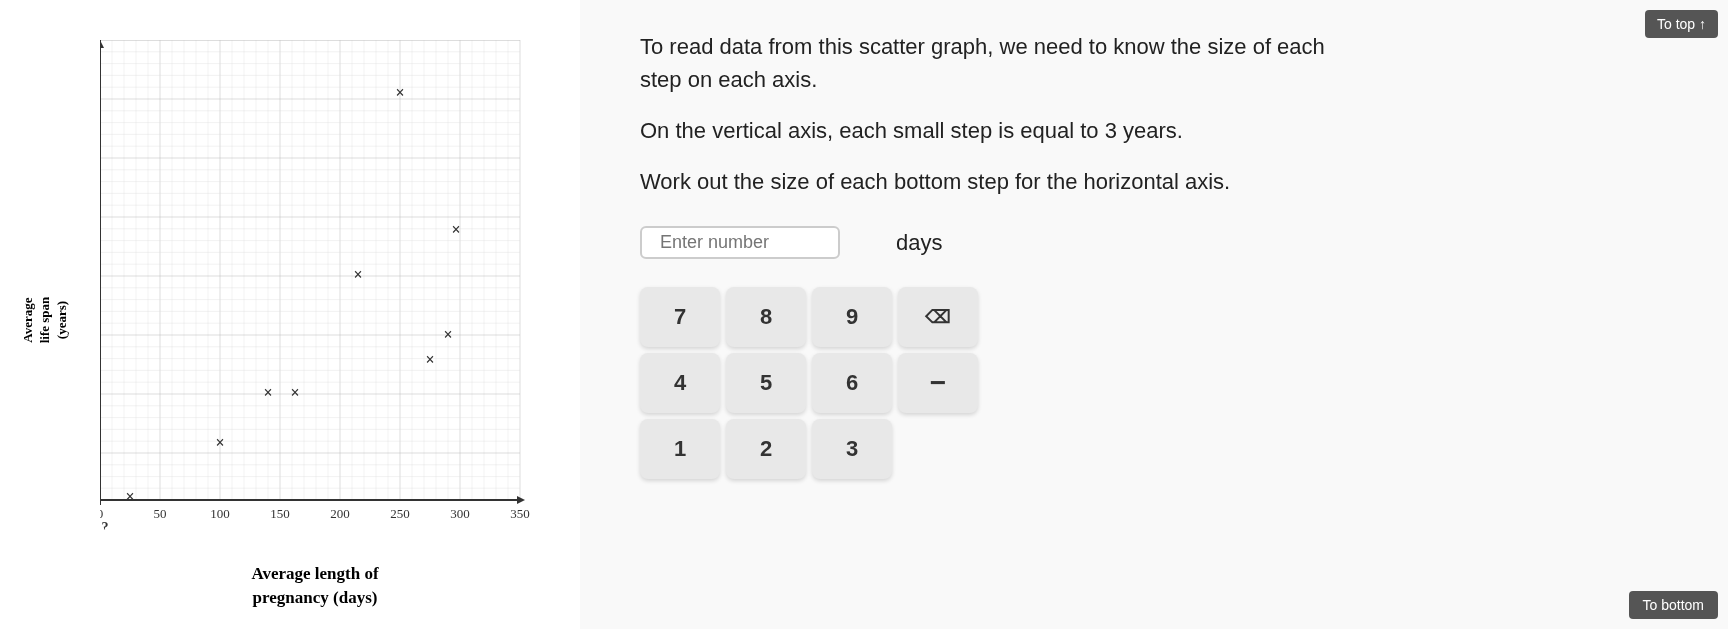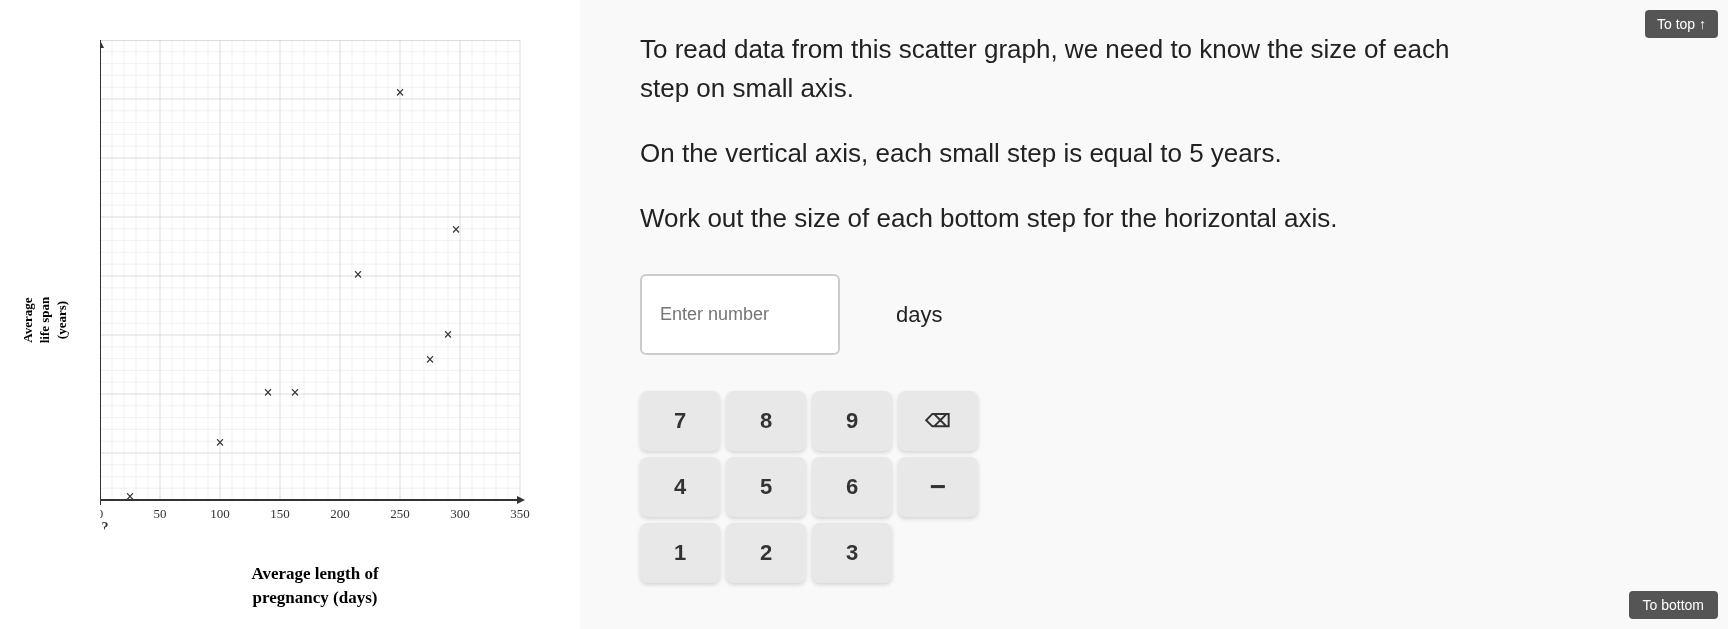--- a/index.html
+++ b/index.html
@@ -69,43 +69,43 @@
       width: 430px;
     }
 
     .right-panel {
       flex: 1;
       height: 100%;
       background: #f9f9f9;
       padding: 30px 40px 20px 60px;
       display: flex;
       flex-direction: column;
-      gap: 26px;
+      gap: 18px;
       position: relative;
     }
 
     .instruction-text {
-      font-size: 26px;
+      font-size: 22px;
       line-height: 1.5;
       color: #222;
       font-family: Arial, sans-serif;
       font-weight: normal;
     }
 
     .answer-row {
       display: flex;
       align-items: center;
       gap: 16px;
       margin-top: 10px;
     }
 
     .answer-input {
       border: 2px solid #ccc;
       border-radius: 6px;
-      padding: 28px 18px;
+      padding: 4px 18px;
       font-size: 18px;
       color: #999;
       width: 200px;
       background: #fff;
       outline: none;
     }
 
     .days-label {
       font-size: 22px;
       color: #222;
@@ -316,24 +316,24 @@
 </div>
 
 <div class="right-panel">
 
   <button class="to-top-btn">
     <span>To top ↑</span>
   </button>
 
   <p class="instruction-text">
     <span>To read data from this scatter graph, we need to know the size of each</span><br>
-    <span>step on small axis.</span>
+    <span>step on each axis.</span>
   </p>
 
-  <p class="instruction-text">On the vertical axis, each small step is equal to 5 years.</p>
+  <p class="instruction-text">On the vertical axis, each small step is equal to 3 years.</p>
 
   <p class="instruction-text">Work out the size of each bottom step for the horizontal axis.</p>
 
   <div class="answer-row">
     <input class="answer-input" type="text" placeholder="Enter number" style="">
     <span class="days-label">days</span>
   </div>
 
   <div class="numpad">
 

